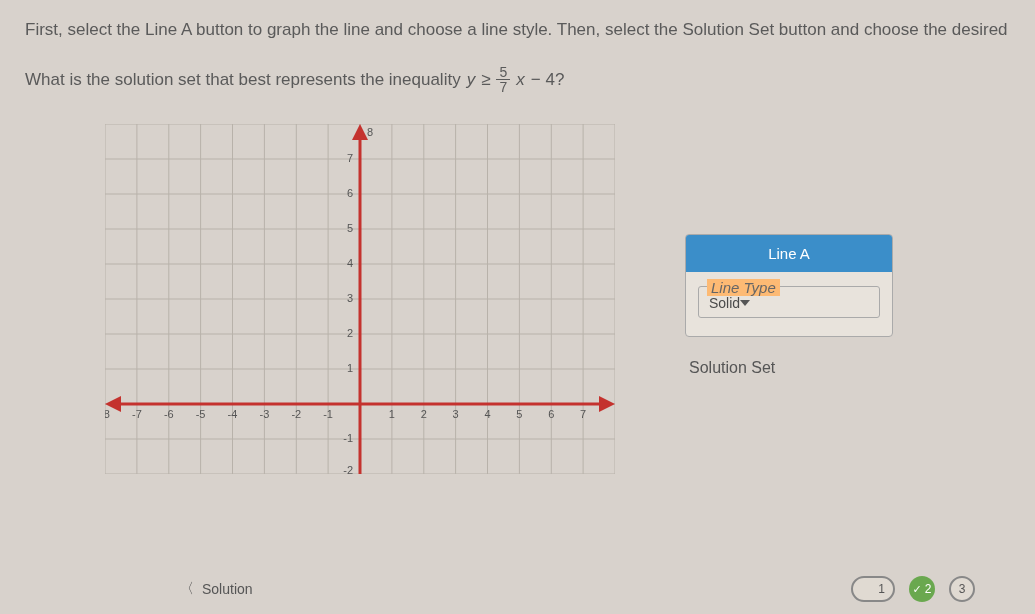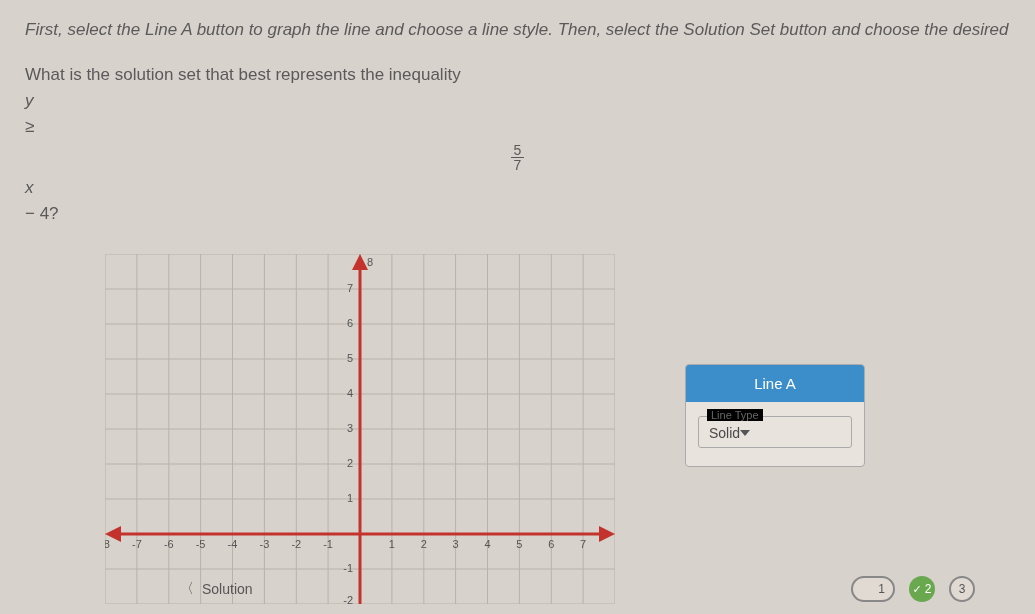--- a/index.html
+++ b/index.html
@@ -7,50 +7,49 @@
     font-family: Arial, Helvetica, sans-serif;
     background: #d8d2cc;
     color: #4a4a4a;
     width: 1035px;
     height: 614px;
     overflow: hidden;
     padding: 20px 25px;
     position: relative;
   }
   .instructions {
-    font-style: italic;
     font-size: 17px;
     color: #5a5a5a;
     margin-bottom: 25px;
     white-space: nowrap;
   }
   .question {
     font-size: 17px;
     color: #5a5a5a;
     margin-bottom: 30px;
     display: flex;
+    align-items: center;
     gap: 6px;
-    flex-direction: column;
   }
   .frac { display: inline-flex; flex-direction: column; align-items: center; line-height:1; font-size:14px;}
   .frac .num { border-bottom: 1px solid #5a5a5a; padding: 0 3px;}
   .frac .den { padding: 0 3px;}
   .main-area { display: flex; gap: 70px; align-items:flex-start; padding-left: 80px; position: relative;}
   .graph-wrap { position: relative; width: 510px; height: 350px;}
   svg.graph { width: 100%; height: 100%; }
   .grid-line { stroke: #b8b2aa; stroke-width:1; }
   .axis-line { stroke: #c4322e; stroke-width: 3; }
   .arrow { fill: #c4322e; }
   .tick-label { fill:#555; font-size:11px; font-family:Arial;}
   .side-panel { padding-top: 110px; width: 230px;}
-  .panel-box { background:#e8e3dc; border:1px solid #aaa; border-radius:4px; overflow:hidden; width: 180px;}
+  .panel-box { background:#e8e3dc; border:1px solid #aaa; border-radius:4px; overflow:hidden; width: 208px;}
   .panel-header { background:#3b8ec9; color:#fff; font-size:15px; padding:10px 12px; text-align:center;}
   .panel-body { padding: 14px 12px 18px 12px; position: relative;}
   .fieldset { border:1px solid #aaa; border-radius:3px; padding: 8px 10px 6px 10px; position:relative;}
-  .fieldset-label { position:absolute; top:-8px; left:8px; background:#000000; font-size:11px; padding:0 4px; color:#666;}
+  .fieldset-label { position:absolute; top:-8px; left:8px; background:#fdba74; font-size:15px; padding:0 4px; color:#666;font-style:italic;}
   .dropdown { display:flex; align-items:center; font-size:14px; cursor:pointer;}
   .caret { width:0; height:0; border-left:5px solid transparent; border-right:5px solid transparent; border-top:6px solid #555;}
   .solution-label { font-size:16px; color:#555; margin-top:22px; margin-left: 4px;}
   .bottom-row { position:absolute; bottom:12px; left:0; right:0; display:flex; justify-content:space-between; align-items:center; padding: 0 60px 0 180px;}
   .prev-link { font-size:14px; color:#555; cursor:pointer; display:flex; align-items:center; gap:8px;}
   .pager { display:flex; gap:14px; align-items:center;}
   .pill { border:2px solid #888; border-radius:14px; width:44px; height:26px; display:flex; align-items:center; justify-content:flex-end; padding-right:8px; font-size:12px; color:#555; background:#e0dad2; cursor:pointer;}
   .circ { width:26px; height:26px; border-radius:50%; display:flex; align-items:center; justify-content:center; font-size:12px; cursor:pointer;}
   .circ.done { background:#6aa84f; color:#fff;}
   .circ.done::before { content:"✓"; margin-right:3px; font-size:11px;}
@@ -152,20 +151,21 @@
       <div class="panel-body">
         <div class="fieldset">
           <div class="fieldset-label">Line Type</div>
           <div class="dropdown">
             <span>Solid</span>
             <span class="caret"></span>
           </div>
         </div>
       </div>
     </div>
+    <div class="solution-label">Solution Set</div>
   </div>
 </div>
 
 <div class="bottom-row">
   <div class="prev-link">
     <span>〈</span>
     <span>Solution</span>
   </div>
   <div class="pager">
     <div class="pill">1</div>

